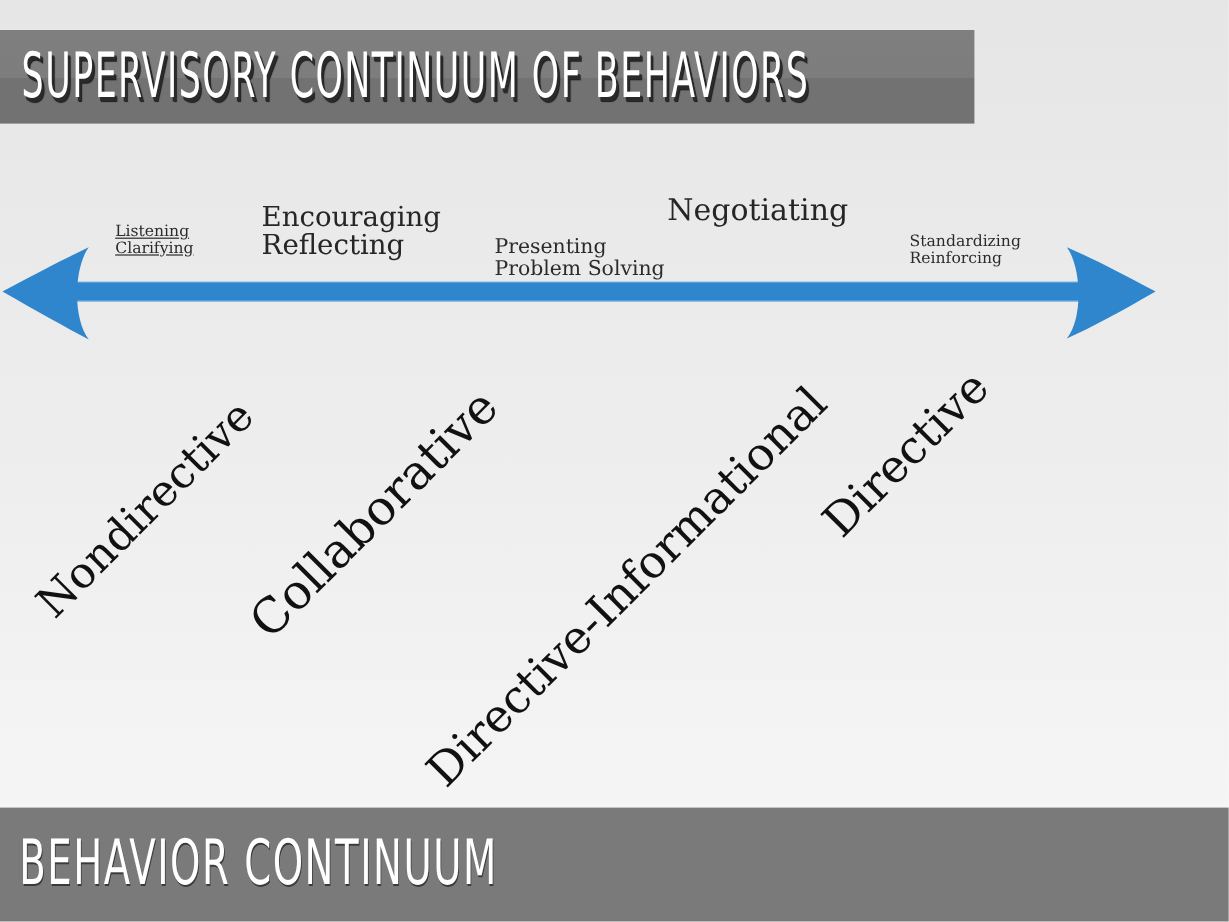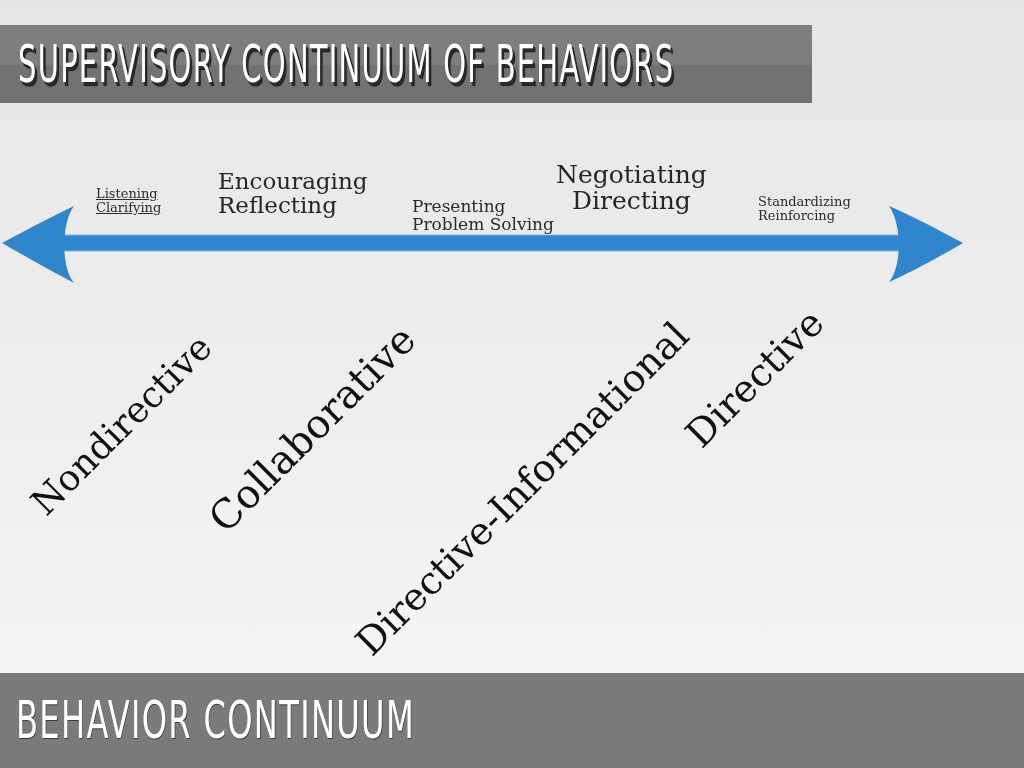--- a/index.html
+++ b/index.html
@@ -69,21 +69,20 @@
   <div class="lbl big" style="left:218px; top:169px;">
     <div>Encouraging</div>
     <div>Reflecting</div>
   </div>
   <div class="lbl tiny" style="left:412px; top:198px;">
     <div>Presenting</div>
     <div>Problem Solving</div>
   </div>
   <div class="lbl big" style="left:556px; top:162px; font-size:25px;text-align:center;">
     <div>Negotiating</div>
-    <div>Directing</div>
   </div>
   <div class="lbl small" style="left:758px; top:195px;">
     <div>Standardizing</div>
     <div>Reinforcing</div>
   </div>
 
   <div class="diag" style="left:52px; top:482px; font-size:36px;">Nondirective</div>
   <div class="diag" style="left:232px; top:495px; font-size:40px;">Collaborative</div>
   <div class="diag" style="left:378px; top:620px; font-size:38px;">Directive-Informational</div>
   <div class="diag" style="left:708px; top:412px; font-size:38px;">Directive</div>

